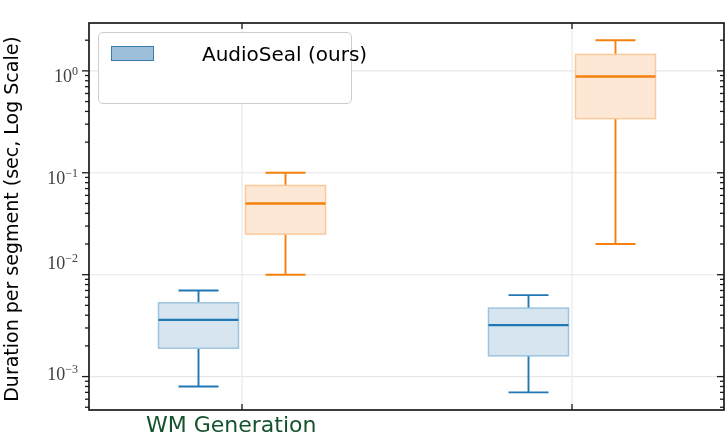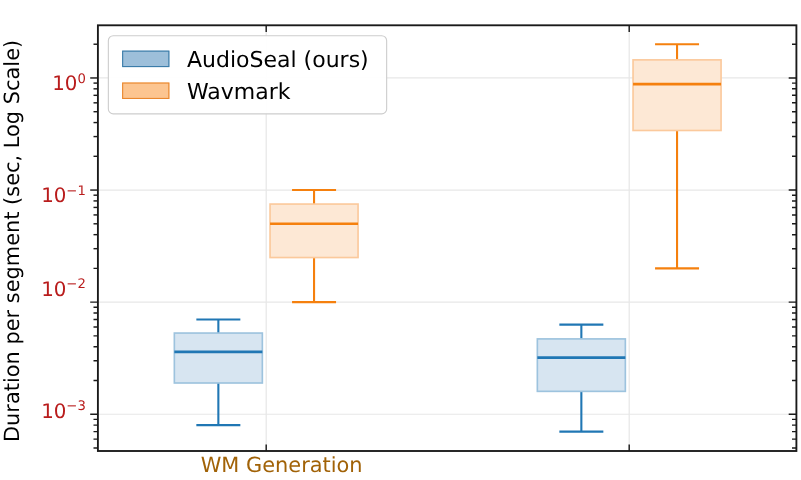--- a/index.html
+++ b/index.html
@@ -23,30 +23,31 @@
     white-space: nowrap;
     color: #000;
   }
   .ytick {
     position: absolute;
     width: 72px;
     left: 6px;
     text-align: right;
     font-size: 18px;
     line-height: 22px;
-    color: #b91c1c;
+    color: #404040;
+    font-family: Liberation Serif, serif;
   }
   .ytick sup { font-size: 12px; }
   .xtick {
     position: absolute;
     top: 412px;
     width: 220px;
-    text-align: center;
-    font-size: 19px;
-    color: #a16207;
+    text-align: left;
+    font-size: 22px;
+    color: #14532d;
     white-space: nowrap;
   }
   .legend {
     position: absolute;
     left: 98px; top: 32px;
     width: 254px; height: 72px;
     background: rgba(255,255,255,0.93);
     border: 1px solid #cdcdcd;
     border-radius: 5px;
     box-sizing: border-box;
@@ -56,21 +57,21 @@
     justify-content: space-between;
   }
   .legend-row { display: flex; align-items: center; height: 27px; }
   .legend-swatch {
     width: 43px; height: 15px;
     border: 1.5px solid #000;
     box-sizing: border-box;
     margin-right: 16px;
     flex: 0 0 auto;
   }
-  .legend-label { font-size: 20px; line-height: 26px; white-space: nowrap; }
+  .legend-label { font-size: 20px; line-height: 26px; white-space: nowrap; margin-left: 32px; }
 </style>
 </head>
 <body>
 
 <div class="figure">
 
   <svg class="plot-svg" id="plot" width="728" height="436">
       <line x1="89" x2="724" y1="70.87633662084338" y2="70.87633662084338" stroke="#e7e7e7" stroke-width="1.1"></line>
       <line x1="89" x2="724" y1="172.7794722607633" y2="172.7794722607633" stroke="#e7e7e7" stroke-width="1.1"></line>
       <line x1="89" x2="724" y1="274.6826079006832" y2="274.6826079006832" stroke="#e7e7e7" stroke-width="1.1"></line>
@@ -185,19 +186,15 @@
       <div class="ytick" style="top: 358px;">10<sup>−3</sup></div>
     </div>
 
   <div class="xtick" style="left:146px;">WM Generation</div>
 
   <div class="legend">
     <div class="legend-row">
       <span class="legend-swatch" style="background: rgb(157, 191, 218); border-color: rgb(59, 124, 169);"></span>
       <span class="legend-label">AudioSeal (ours)</span>
     </div>
-    <div class="legend-row">
-      <span class="legend-swatch" style="background: rgb(252, 197, 144); border-color: rgb(233, 136, 47);"></span>
-      <span class="legend-label">Wavmark</span>
-    </div>
   </div>
 
 </div>
 
 </body></html>

